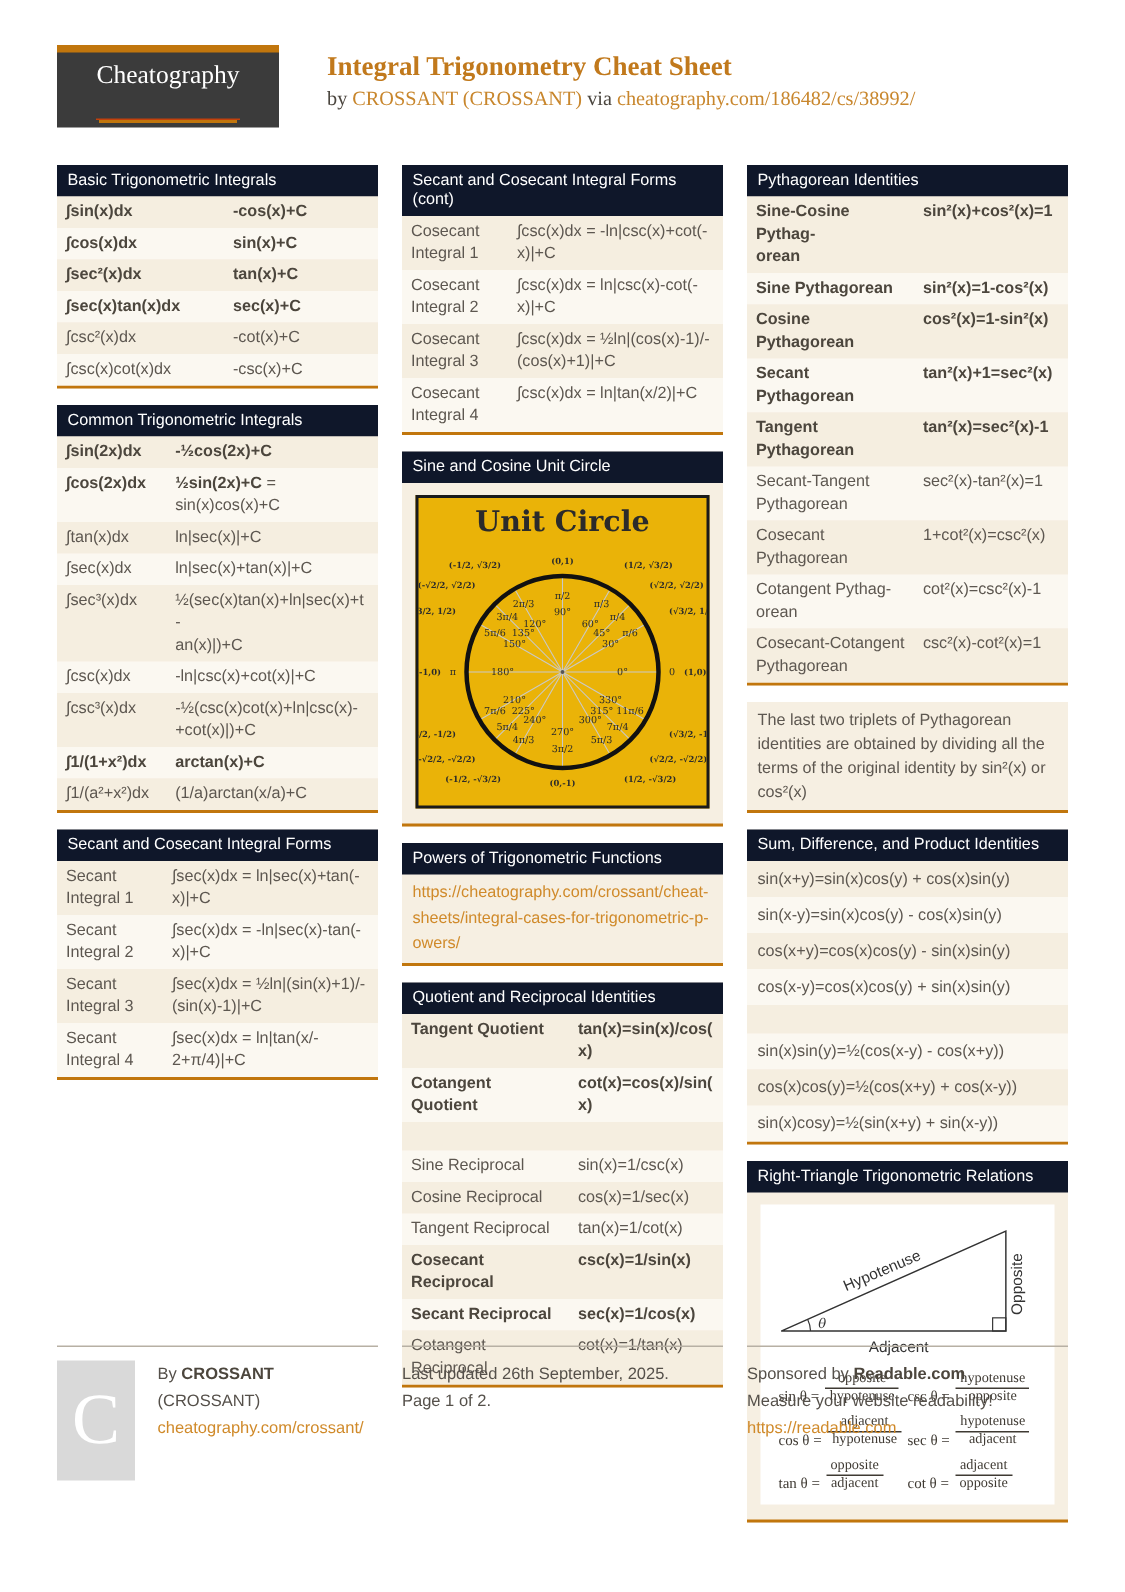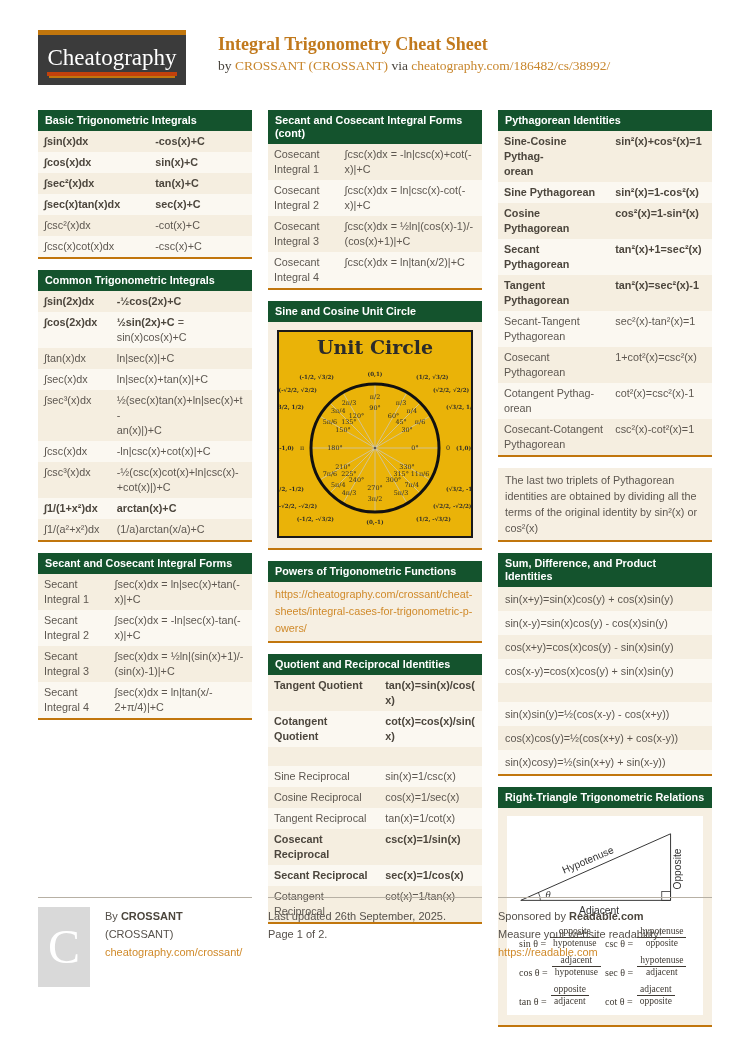--- a/index.html
+++ b/index.html
@@ -8,34 +8,34 @@
     position:relative; width:750px; height:1061px; background:#fff;
     font-family:"Liberation Sans", sans-serif; color:#5d5750; overflow:hidden;
   }
   
   .header { position:absolute; top:30px; left:38px; right:38px; display:flex; }
   .logo-box {
     width:148px; height:55px; background:#3b3b3b; border-top:5px solid #c1760d;
     display:flex; align-items:center; justify-content:center;
   }
   .logo-text {
-    font-family:"Liberation Serif", serif; color:#fff; font-size:23px;
-    border-bottom:4px solid #c2410c; padding-bottom:1px;
+    font-family:"Liberation Serif", serif; color:#fff; font-size:17px;
+    border-bottom:1px solid #c2410c; padding-bottom:19px;
     box-shadow:0 4px 0 -2px #c1760d;
   }
   .title-block { margin-left:32px; padding-top:4px; font-family:"Liberation Serif", serif; }
   .sheet-title { color:#c1791c; font-size:18px; font-weight:bold; }
   .byline { font-size:13.5px; color:#4a453e; margin-top:3px; }
   .byline .lnk { color:#c8862c; }
   
   .cols { position:absolute; top:110px; left:38px; display:flex; gap:16px; }
   .col { width:214px; display:flex; flex-direction:column; gap:11px; }
   .section { border-bottom:2px solid #c1760d; background:#f6efe2; }
   .sec-title {
-    background:#14532d; color:#fff; font-weight:bold; font-size:10.8px;
+    background:#0f172a; color:#fff; font-weight:normal; font-size:10.8px;
     padding:4px 7px; line-height:13px;
   }
   .rows .row { display:flex; font-size:10.8px; line-height:15px; padding:3px 0; }
   .rows .row:nth-child(odd) { background:#f5eee0; }
   .rows .row:nth-child(even) { background:#fbf8f1; }
   .row .cl, .row .cr { padding:0 6px; white-space:pre-line; word-break:break-word; }
   .b { font-weight:bold; color:#4c463d; }
   .note-text, .link-text, .list-row { font-size:10.8px; line-height:16px; padding:4px 7px; }
   .list-rows .list-row:nth-child(odd){ background:#f5eee0; }
   .list-rows .list-row:nth-child(even){ background:#fbf8f1; }

